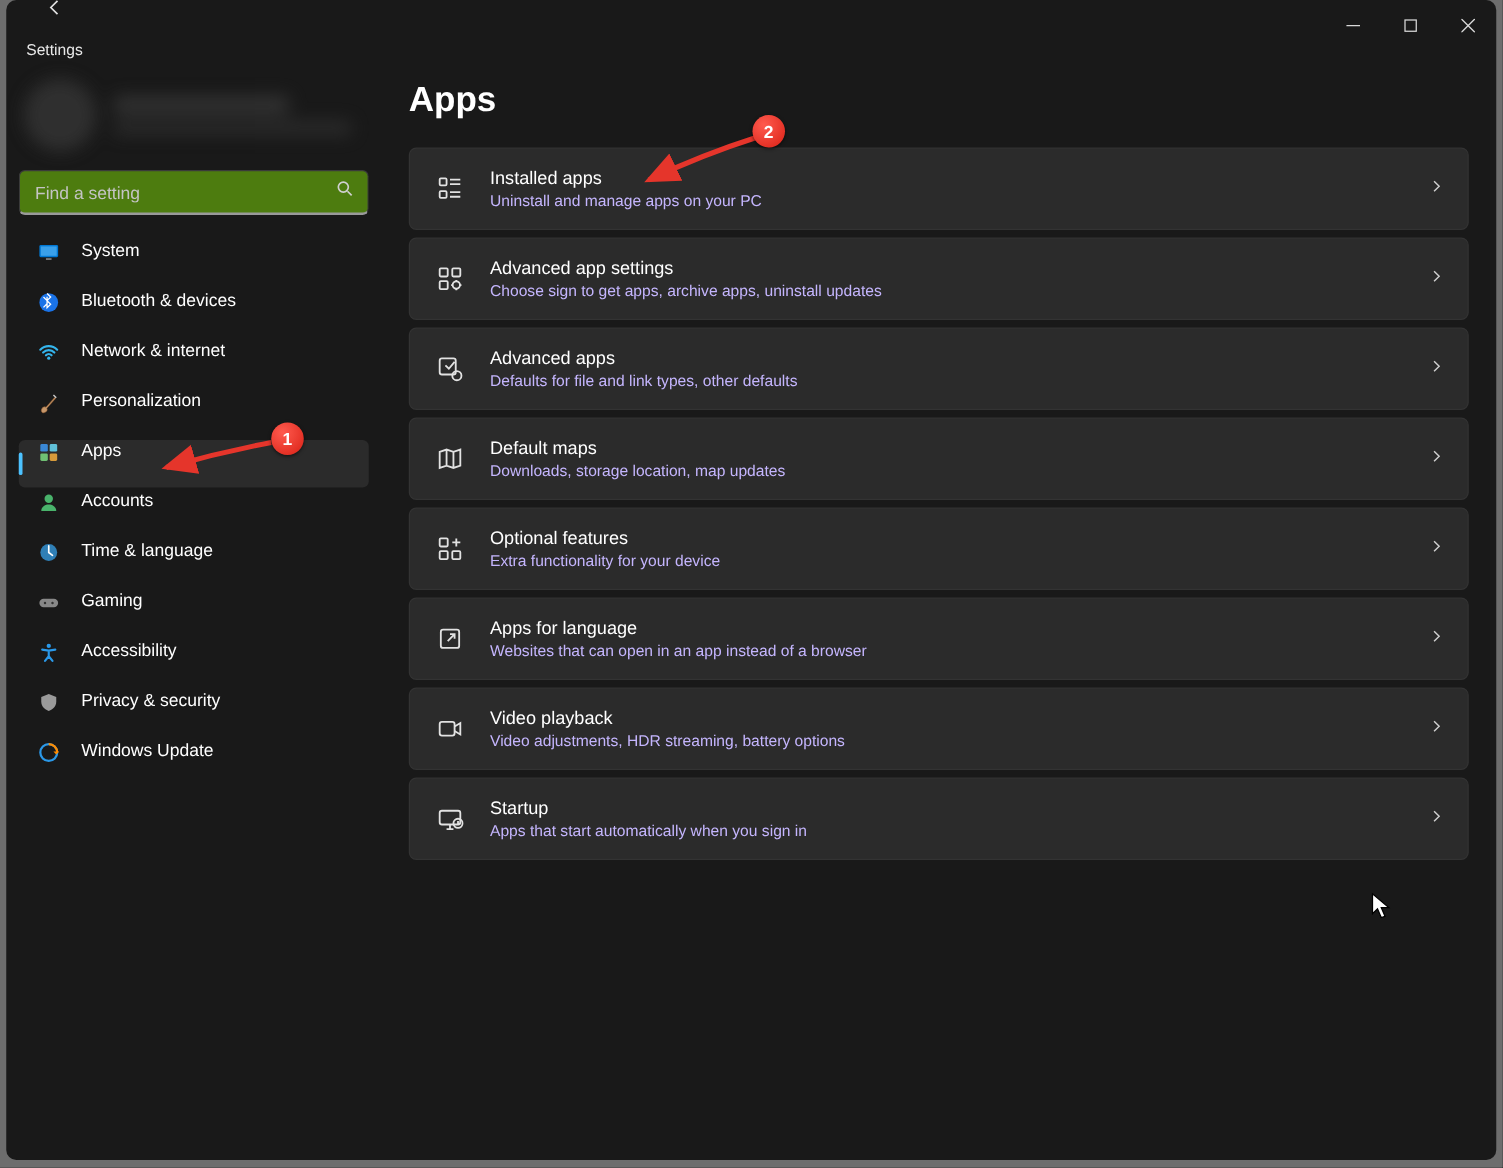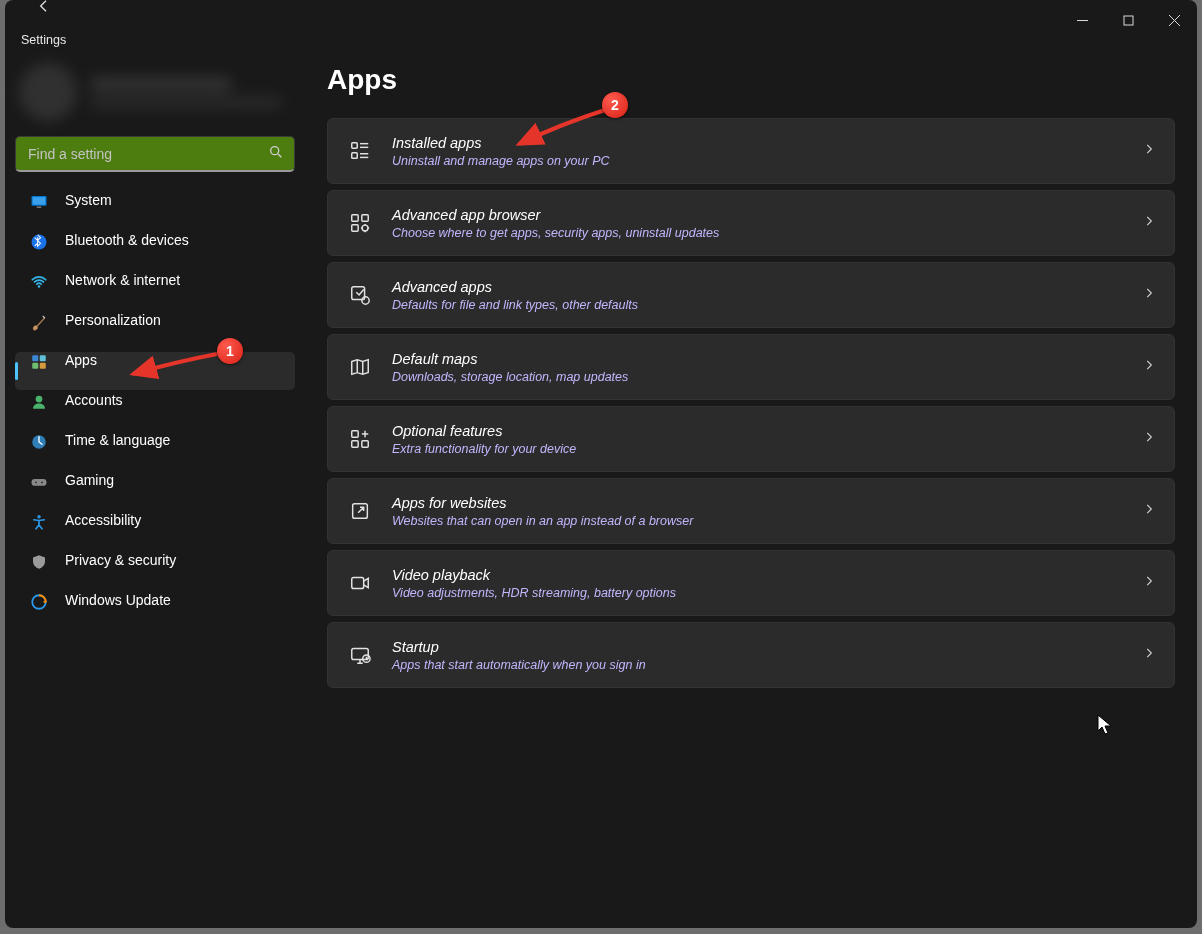--- a/index.html
+++ b/index.html
@@ -140,21 +140,21 @@
     cursor:pointer;
     position:relative;
   }
   .card-ico {
     width:28px; height:28px;
     display:flex; align-items:center; justify-content:center;
     color:#e2e2e2;
     margin-right:18px;
   }
   .card-ico svg { width:22px; height:22px; }
-  .card-text { flex:1;font-style:italic; }
+  .card-text { flex:1; }
   .card-title { font-size:14.5px; color:#ffffff; line-height:1.3; }
   .card-sub   { font-size:12.5px; color:#c4b5fd; margin-top:2px;}
   .card-chev { color:#cfcfcf; }
   .card-chev svg { width:14px; height:14px; }
 
   
   .annot-badge {
     position:absolute;
     width:26px; height:26px;
     border-radius:50%;
@@ -380,22 +380,22 @@
         <span class="card-ico">
           <svg viewBox="0 0 24 24" fill="none" stroke="currentColor" stroke-width="1.6">
               <rect x="3" y="3" width="7" height="7" rx="1"></rect>
               <rect x="14" y="3" width="7" height="7" rx="1"></rect>
               <rect x="3" y="14" width="7" height="7" rx="1"></rect>
               <circle cx="17.5" cy="17.5" r="3.2"></circle>
               <path d="M17.5 13v1.3M17.5 20.7V22M13 17.5h1.3M20.7 17.5H22"></path>
             </svg>
         </span>
         <div class="card-text">
-          <div class="card-title">Advanced app browser</div>
-          <div class="card-sub">Choose where to get apps, security apps, uninstall updates</div>
+          <div class="card-title">Advanced app settings</div>
+          <div class="card-sub">Choose sign to get apps, archive apps, uninstall updates</div>
         </div>
         <span class="card-chev"><svg viewBox="0 0 24 24" fill="none" stroke="currentColor" stroke-width="2">
               <path d="M9 5l7 7-7 7"></path>
             </svg></span>
       </div>
 
       <div class="card">
         <span class="card-ico">
           <svg viewBox="0 0 24 24" fill="none" stroke="currentColor" stroke-width="1.6">
               <rect x="3" y="3" width="14" height="14" rx="2"></rect>
@@ -447,21 +447,21 @@
       </div>
 
       <div class="card">
         <span class="card-ico">
           <svg viewBox="0 0 24 24" fill="none" stroke="currentColor" stroke-width="1.6">
               <rect x="4" y="4" width="16" height="16" rx="2"></rect>
               <path d="M10 14l6-6M12 8h4v4"></path>
             </svg>
         </span>
         <div class="card-text">
-          <div class="card-title">Apps for websites</div>
+          <div class="card-title">Apps for language</div>
           <div class="card-sub">Websites that can open in an app instead of a browser</div>
         </div>
         <span class="card-chev"><svg viewBox="0 0 24 24" fill="none" stroke="currentColor" stroke-width="2">
               <path d="M9 5l7 7-7 7"></path>
             </svg></span>
       </div>
 
       <div class="card">
         <span class="card-ico">
           <svg viewBox="0 0 24 24" fill="none" stroke="currentColor" stroke-width="1.6">

